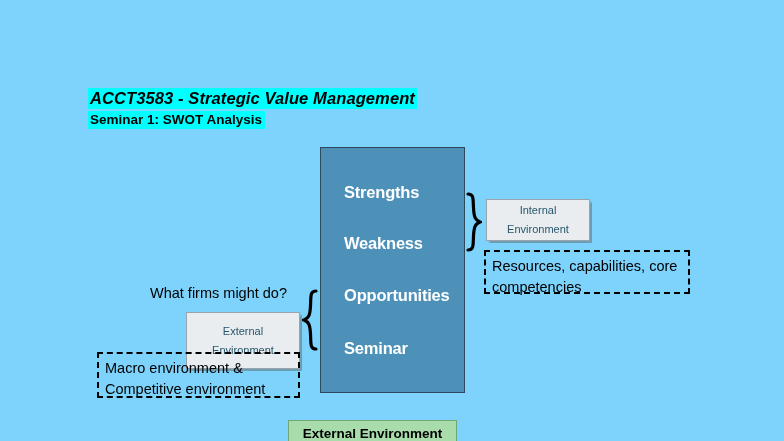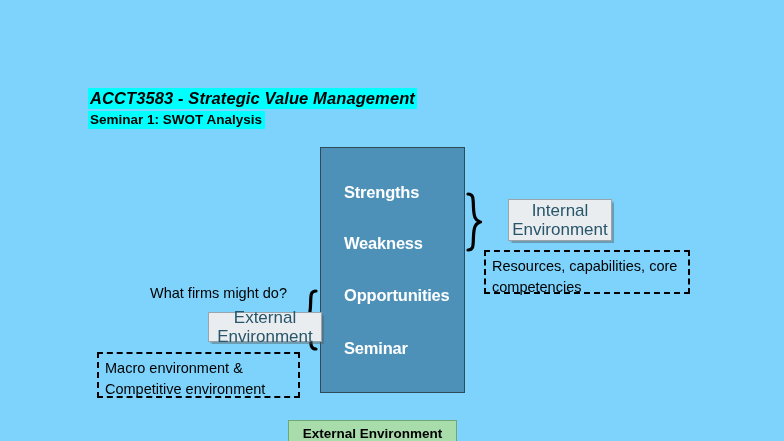--- a/index.html
+++ b/index.html
@@ -102,42 +102,41 @@
   }
 
   
   .env-box {
     position: absolute;
     background: #E9EDF0;
     border: 1px solid #9AA4AC;
     box-shadow: 1.5px 1.5px 1px rgba(90,90,90,0.45);
     box-sizing: border-box;
     color: #27566B;
-    font-size: 17px;
+    font-size: 11px;
     line-height: 19px;
     text-align: center;
     display: flex;
     flex-direction: column;
     justify-content: center;
     align-items: center;
-    margin-left: 22px;
   }
   .env-box span { display: block; white-space: nowrap; }
 
   .env-internal {
     left: 486px;
     top: 199px;
     width: 104px;
     height: 42px;
   }
   .env-external {
     left: 186px;
     top: 312px;
     width: 114px;
-    height: 30px;
+    height: 57px;
   }
 
   
   .question {
     position: absolute;
     color: #000000;
     font-size: 14.5px;
     line-height: 18px;
     white-space: nowrap;
   }

